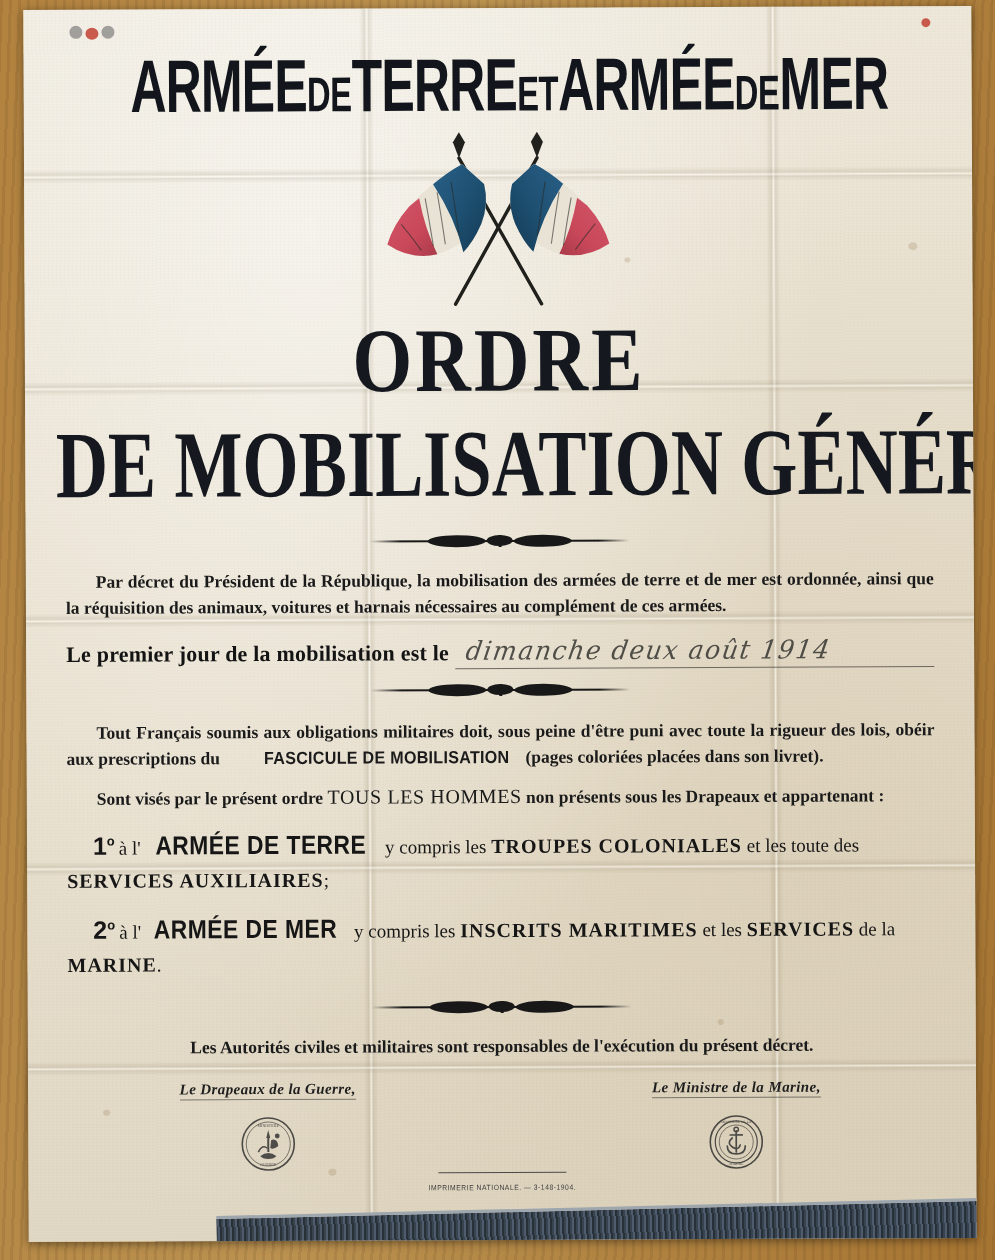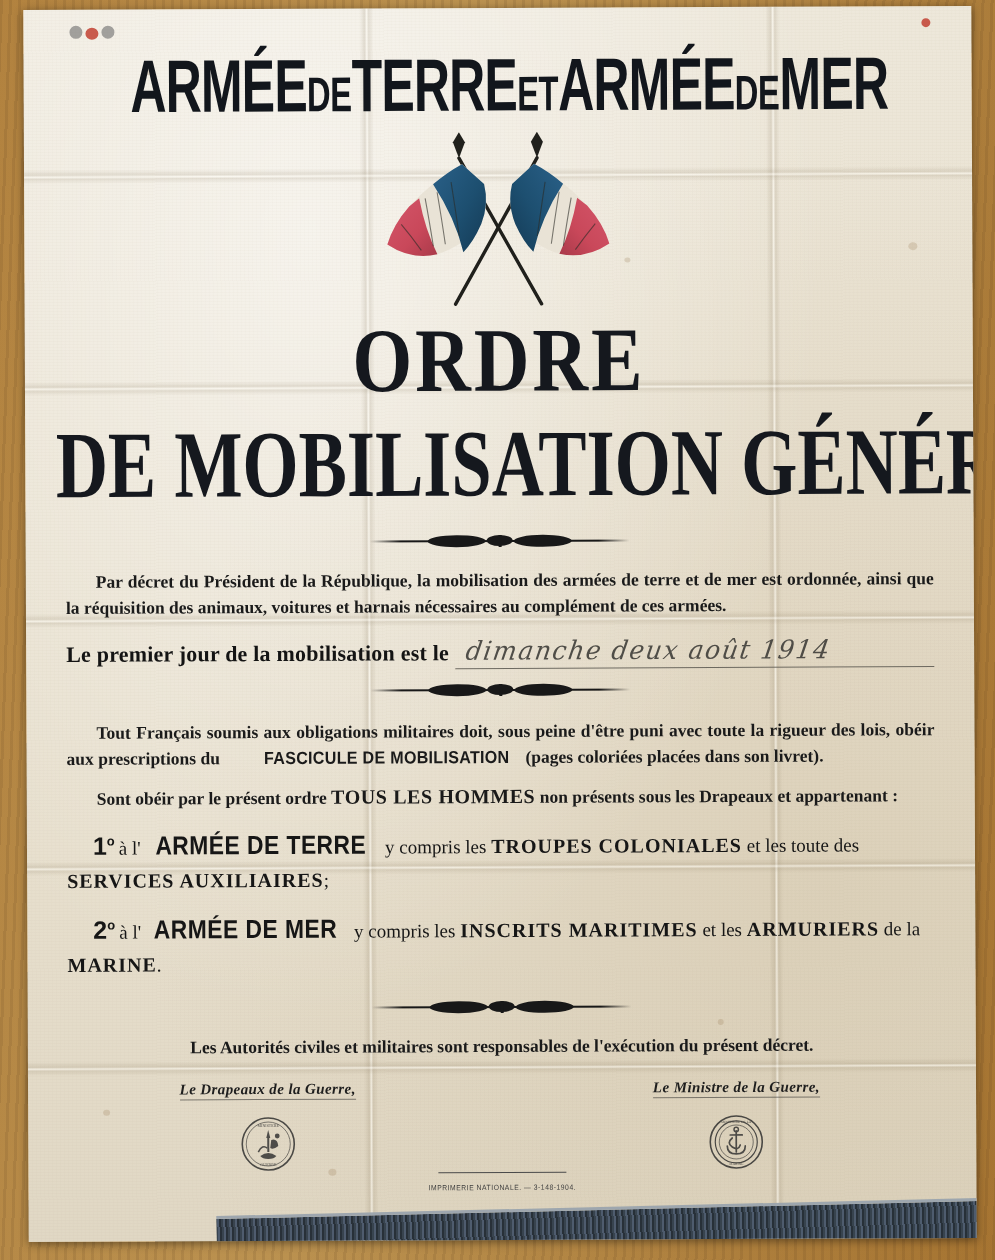--- a/index.html
+++ b/index.html
@@ -205,21 +205,21 @@
   
   .bold-cond {
     font-family: "Liberation Sans", sans-serif;
     font-weight: 700;
     letter-spacing: 0.3px;
     display: inline-block;
     transform: scaleX(0.92);
   }
   .bold-slab {
     font-family: "Liberation Serif", serif;
-    font-weight: 700;
+    font-weight: 400;
     letter-spacing: 0.6px;
   }
 
   
   .date-line {
     margin: 18px 14px 0 14px;
     font-size: 22px;
     font-weight: 700;
     color: #141414;
     display: flex;
@@ -458,29 +458,29 @@
         <div class="lens mid"></div>
         <div class="lens r"></div>
         <div class="tick"></div>
       </div>
 
       <div class="body-block" style="margin-top:22px">
         <p><span>Tout Français soumis aux obligations militaires doit, sous peine d'être puni avec toute la rigueur des lois, obéir aux prescriptions du</span> <span class="bold-cond">FASCICULE DE MOBILISATION</span> <span>(pages coloriées placées dans son livret).</span></p>
       </div>
 
       <div class="body-block" style="margin-top:12px">
-        <p><span>Sont obéir par le présent ordre</span> <span class="bold-slab" style="font-size:20px">TOUS LES HOMMES</span> <span>non présents sous les Drapeaux et appartenant :</span></p>
+        <p><span>Sont visés par le présent ordre</span> <span class="bold-slab" style="font-size:20px">TOUS LES HOMMES</span> <span>non présents sous les Drapeaux et appartenant :</span></p>
       </div>
 
       <div class="clause">
         <span class="num"><span>1</span><sup>o</sup></span><span class="lc">à l'</span><span class="big">ARMÉE DE TERRE</span> <span class="lc">y compris les</span> <span class="mid">TROUPES COLONIALES</span> <span class="lc">et les toute des</span> <span class="mid">SERVICES AUXILIAIRES</span><span class="lc">;</span>
       </div>
 
       <div class="clause">
-        <span class="num"><span>2</span><sup>o</sup></span><span class="lc">à l'</span><span class="big">ARMÉE DE MER</span> <span class="lc">y compris les</span> <span class="mid">INSCRITS MARITIMES</span> <span class="lc">et les</span> <span class="mid">ARMURIERS</span> <span class="lc">de la</span> <span class="mid">MARINE</span><span class="lc">.</span>
+        <span class="num"><span>2</span><sup>o</sup></span><span class="lc">à l'</span><span class="big">ARMÉE DE MER</span> <span class="lc">y compris les</span> <span class="mid">INSCRITS MARITIMES</span> <span class="lc">et les</span> <span class="mid">SERVICES</span> <span class="lc">de la</span> <span class="mid">MARINE</span><span class="lc">.</span>
       </div>
 
       <div class="ornament" style="margin-top:22px">
         <div class="bar"></div>
         <div class="lens l"></div>
         <div class="lens mid"></div>
         <div class="lens r"></div>
         <div class="tick"></div>
       </div>
 
@@ -501,21 +501,21 @@
               <path d="M31 24 q6 -2 7 6 q-5 4 -8 2 z" fill="#2f2f2f"></path>
               <circle cx="37" cy="20" r="2.4" fill="#2f2f2f"></circle>
               <path d="M18 36 q4 -8 9 -4" fill="none" stroke="#2f2f2f" stroke-width="1.6"></path>
               <text x="28" y="11" font-size="4" text-anchor="middle" fill="#2f2f2f" font-family="'Liberation Serif',serif">MINISTERE</text>
               <text x="28" y="50" font-size="4" text-anchor="middle" fill="#2f2f2f" font-family="'Liberation Serif',serif">GUERRE</text>
             </svg>
           </div>
         </div>
 
         <div class="sig-col">
-          <div class="label">Le Ministre de la Guerre,</div>
+          <div class="label">Le Ministre de la Marine,</div>
           <div class="seal">
             <svg viewBox="0 0 56 56" width="56" height="56">
               <circle cx="28" cy="28" r="26" fill="none" stroke="#2a2a2a" stroke-width="1.6"></circle>
               <circle cx="28" cy="28" r="21" fill="none" stroke="#2a2a2a" stroke-width="1.2"></circle>
               <circle cx="28" cy="28" r="17" fill="none" stroke="#2a2a2a" stroke-width="0.7"></circle>
 
               <g stroke="#2f2f2f" fill="none" stroke-width="1.7" stroke-linecap="round">
                 <line x1="28" y1="17" x2="28" y2="38"></line>
                 <line x1="22" y1="21" x2="34" y2="21"></line>
                 <path d="M19 32 q0 8 9 8 q9 0 9 -8"></path>

